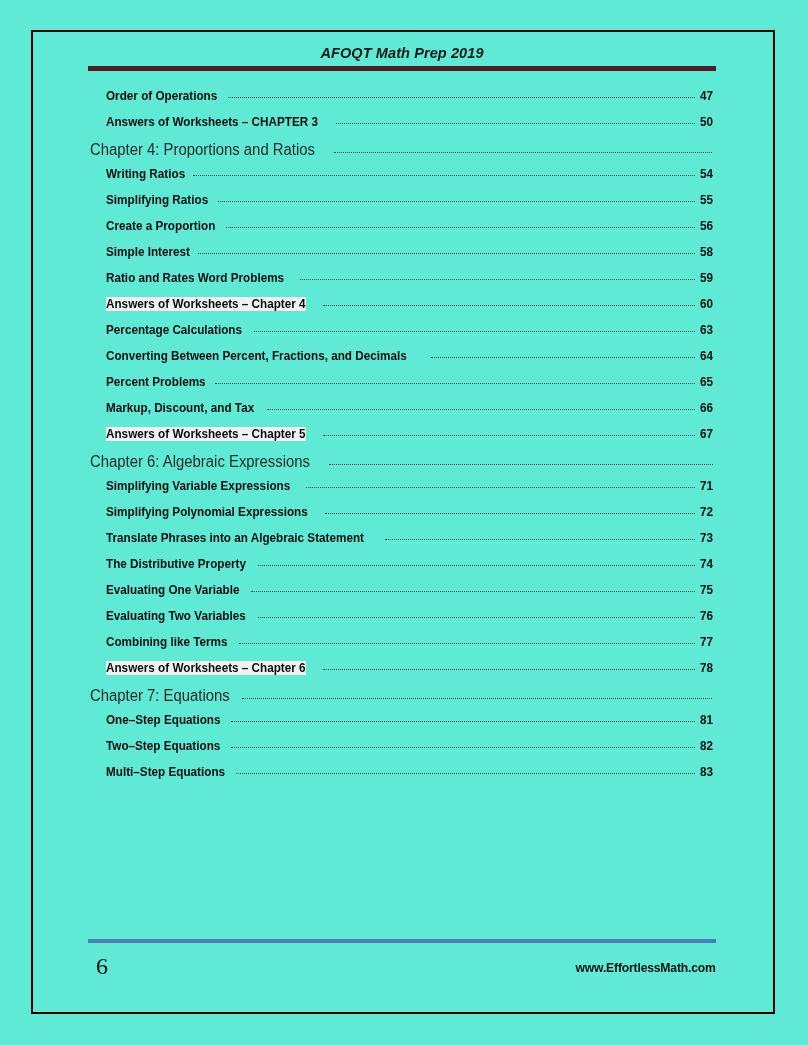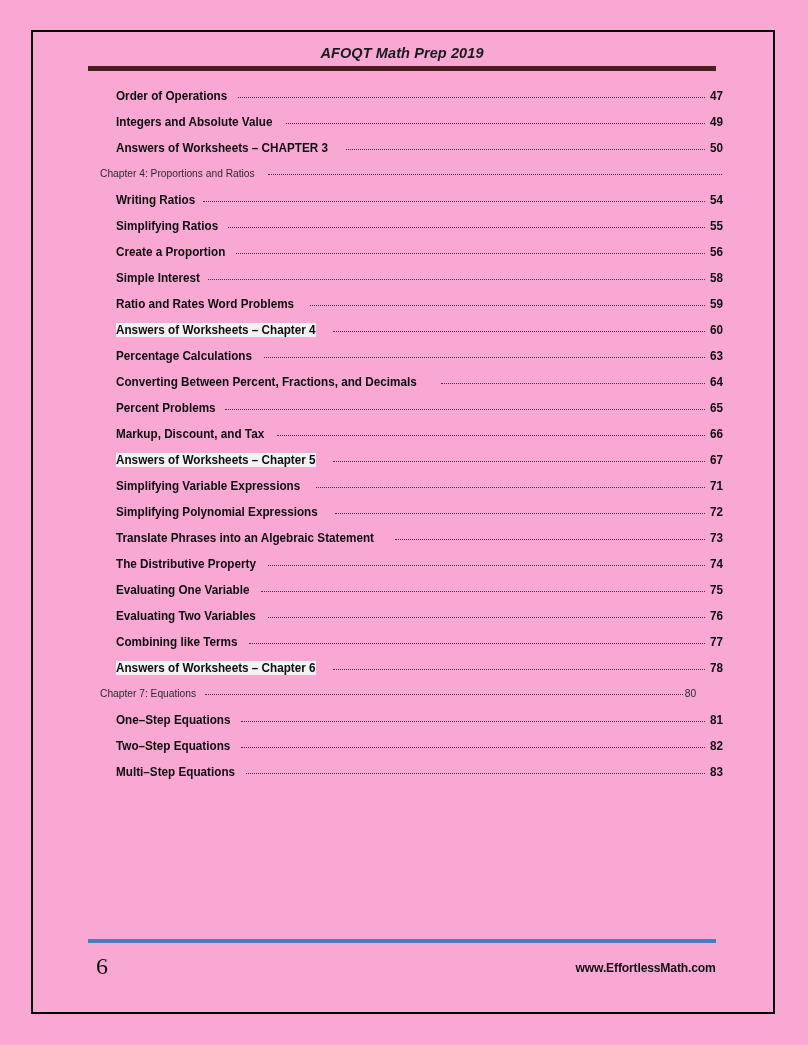--- a/index.html
+++ b/index.html
@@ -6,21 +6,21 @@
   html, body {
     margin: 0;
     padding: 0;
     background: #ffffff;
   }
 
   .page {
     position: relative;
     width: 808px;
     height: 1045px;
-    background: #f9a8d4;
+    background: #5eead4;
     overflow: hidden;
     font-family: "Liberation Sans", "DejaVu Sans", sans-serif;
   }
 
   
   .page-frame {
     position: absolute;
     left: 31px;
     top: 30px;
     width: 744px;
@@ -51,41 +51,41 @@
   .header-rule {
     margin-top: 4px;
     height: 5px;
     background: #4a1f22;
     width: 100%;
   }
 
   
   .toc {
     position: absolute;
-    left: 95px;
+    left: 85px;
     top: 89px;
     width: 628px;
   }
 
   .toc-row {
     position: relative;
     height: 26px;
     display: flex;
     align-items: baseline;
     font-size: 13px;
     color: #111111;
     white-space: nowrap;
     overflow: hidden;
   }
 
   
   .toc-row.level-chapter {
     padding-left: 5px;
     font-weight: normal;
-    font-size: 11px;
+    font-size: 16px;
     color: #2b2b2b;
   }
 
   
   .toc-row.level-entry {
     padding-left: 21px;
     font-weight: bold;
     font-size: 12.6px;
     color: #0d0d0d;
   }
@@ -183,25 +183,20 @@
     <div class="header-rule"></div>
   </div>
 
   <div class="toc">
       <div class="toc-row level-entry">
         <span class="toc-label">Order of Operations</span>
         <span class="toc-leader"></span>
         <span class="toc-page">47</span>
       </div>
       <div class="toc-row level-entry">
-        <span class="toc-label">Integers and Absolute Value</span>
-        <span class="toc-leader"></span>
-        <span class="toc-page">49</span>
-      </div>
-      <div class="toc-row level-entry">
         <span class="toc-label">Answers of Worksheets – CHAPTER 3</span>
         <span class="toc-leader"></span>
         <span class="toc-page">50</span>
       </div>
       <div class="toc-row level-chapter">
         <span class="toc-label">Chapter 4: Proportions and Ratios</span>
         <span class="toc-leader" style="width: 478px;"></span>
       </div>
       <div class="toc-row level-entry">
         <span class="toc-label">Writing Ratios</span>
@@ -250,20 +245,24 @@
       </div>
       <div class="toc-row level-entry">
         <span class="toc-label">Markup, Discount, and Tax</span>
         <span class="toc-leader"></span>
         <span class="toc-page">66</span>
       </div>
       <div class="toc-row level-entry">
         <span class="toc-label highlighted">Answers of Worksheets – Chapter 5</span>
         <span class="toc-leader"></span>
         <span class="toc-page">67</span>
+      </div>
+      <div class="toc-row level-chapter">
+        <span class="toc-label">Chapter 6: Algebraic Expressions</span>
+        <span class="toc-leader" style="width: 478px;"></span>
       </div>
       <div class="toc-row level-entry">
         <span class="toc-label">Simplifying Variable Expressions</span>
         <span class="toc-leader"></span>
         <span class="toc-page">71</span>
       </div>
       <div class="toc-row level-entry">
         <span class="toc-label">Simplifying Polynomial Expressions</span>
         <span class="toc-leader"></span>
         <span class="toc-page">72</span>

